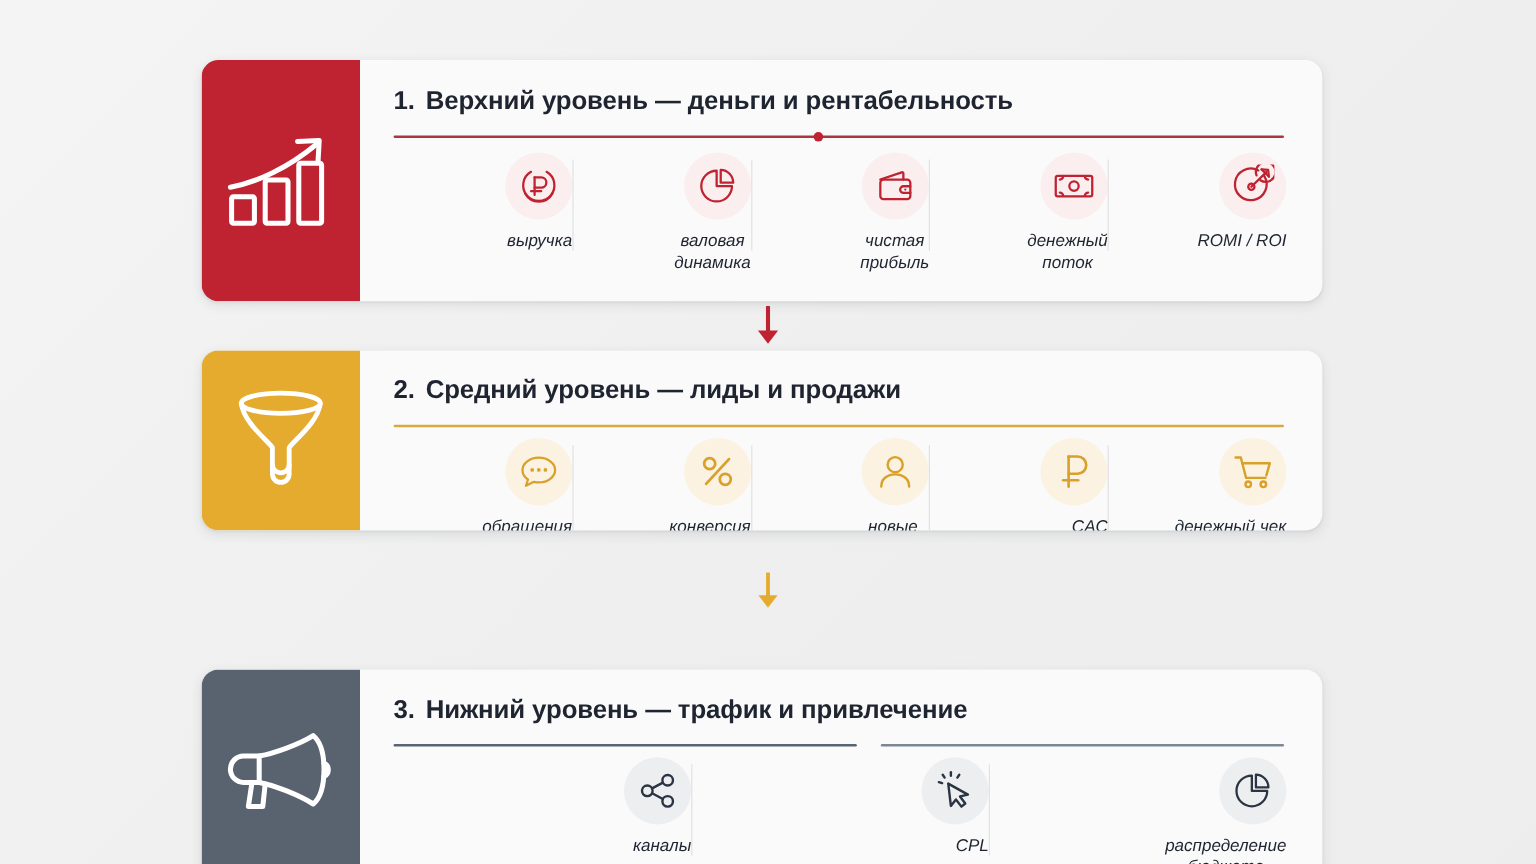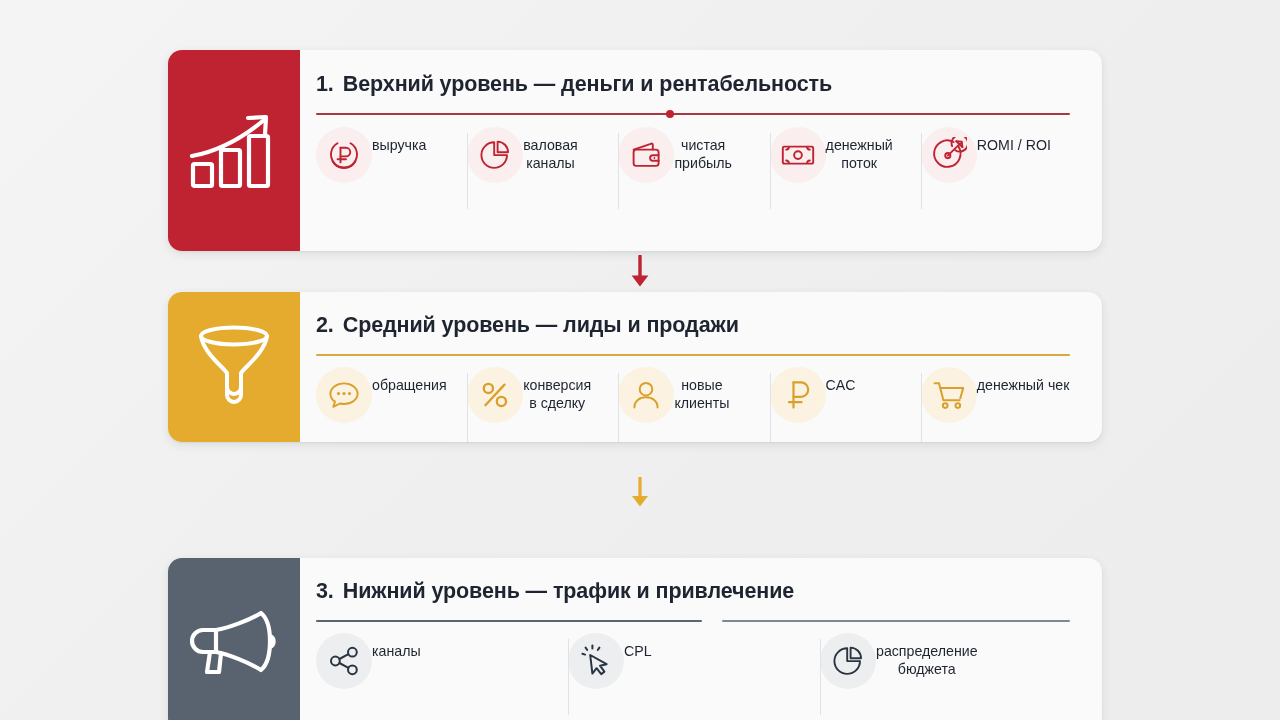--- a/index.html
+++ b/index.html
@@ -48,21 +48,21 @@
   .side-1 { background: #bf2331; }
   .side-2 { background: #e5ab2e; }
   .side-3 { background: #58636f; }
 
   .side svg { display: block; }
 
   
   .body {
     flex: 1 1 auto;
     position: relative;
-    padding: 0 30px 0 16px;
+    padding: 0 30px 0 28px;
     display: flex;
     flex-direction: column;
   }
 
   .title {
     font-size: 21.5px;
     font-weight: bold;
     color: #1e2430;
     letter-spacing: -0.1px;
     white-space: nowrap;
@@ -102,23 +102,24 @@
 
   
   .metrics {
     flex: 1 1 auto;
     display: flex;
     align-items: flex-start;
   }
   .metric {
     flex: 1 1 0;
     display: flex;
-    flex-direction: row;
-    align-items: flex-start;
+    flex-direction: column;
+    align-items: flex-end;
     position: relative;
+    font-style: italic;
   }
   .metric + .metric::before {
     content: "";
     position: absolute;
     left: 0;
     top: 6px;
     width: 1px;
     height: 76px;
     background: #e1e2e5;
   }
@@ -201,21 +202,21 @@
         </div>
 
         <div class="metric">
           <div class="bubble bubble-1">
             <svg width="34" height="34" viewBox="0 0 34 34" fill="none" stroke="#bf2331" stroke-width="1.9" stroke-linecap="round" stroke-linejoin="round">
               <path d="M16.2 4.3 A12.8 12.8 0 1 0 29 17.1 L16.2 17.1 Z"></path>
               <path d="M19.6 3.6 L19.6 14.2 L30 14.2 A10.6 10.6 0 0 0 19.6 3.6 Z"></path>
             </svg>
           </div>
           <div class="mlabel">валовая
-каналы</div>
+динамика</div>
         </div>
 
         <div class="metric">
           <div class="bubble bubble-1">
             <svg width="34" height="34" viewBox="0 0 34 34" fill="none" stroke="#bf2331" stroke-width="1.9" stroke-linecap="round" stroke-linejoin="round">
               <path d="M4.6 11.6 L22.5 5.6 A1 1 0 0 1 23.8 6.6 L23.8 11.6"></path>
               <rect x="4.6" y="11.6" width="25" height="16.3" rx="2.6"></rect>
               <path d="M29.6 17.2 L23.9 17.2 a2.8 2.8 0 0 0 0 5.6 L29.6 22.8"></path>
               <circle cx="25.4" cy="20" r="0.9" fill="#bf2331" stroke="none"></circle>
             </svg>

